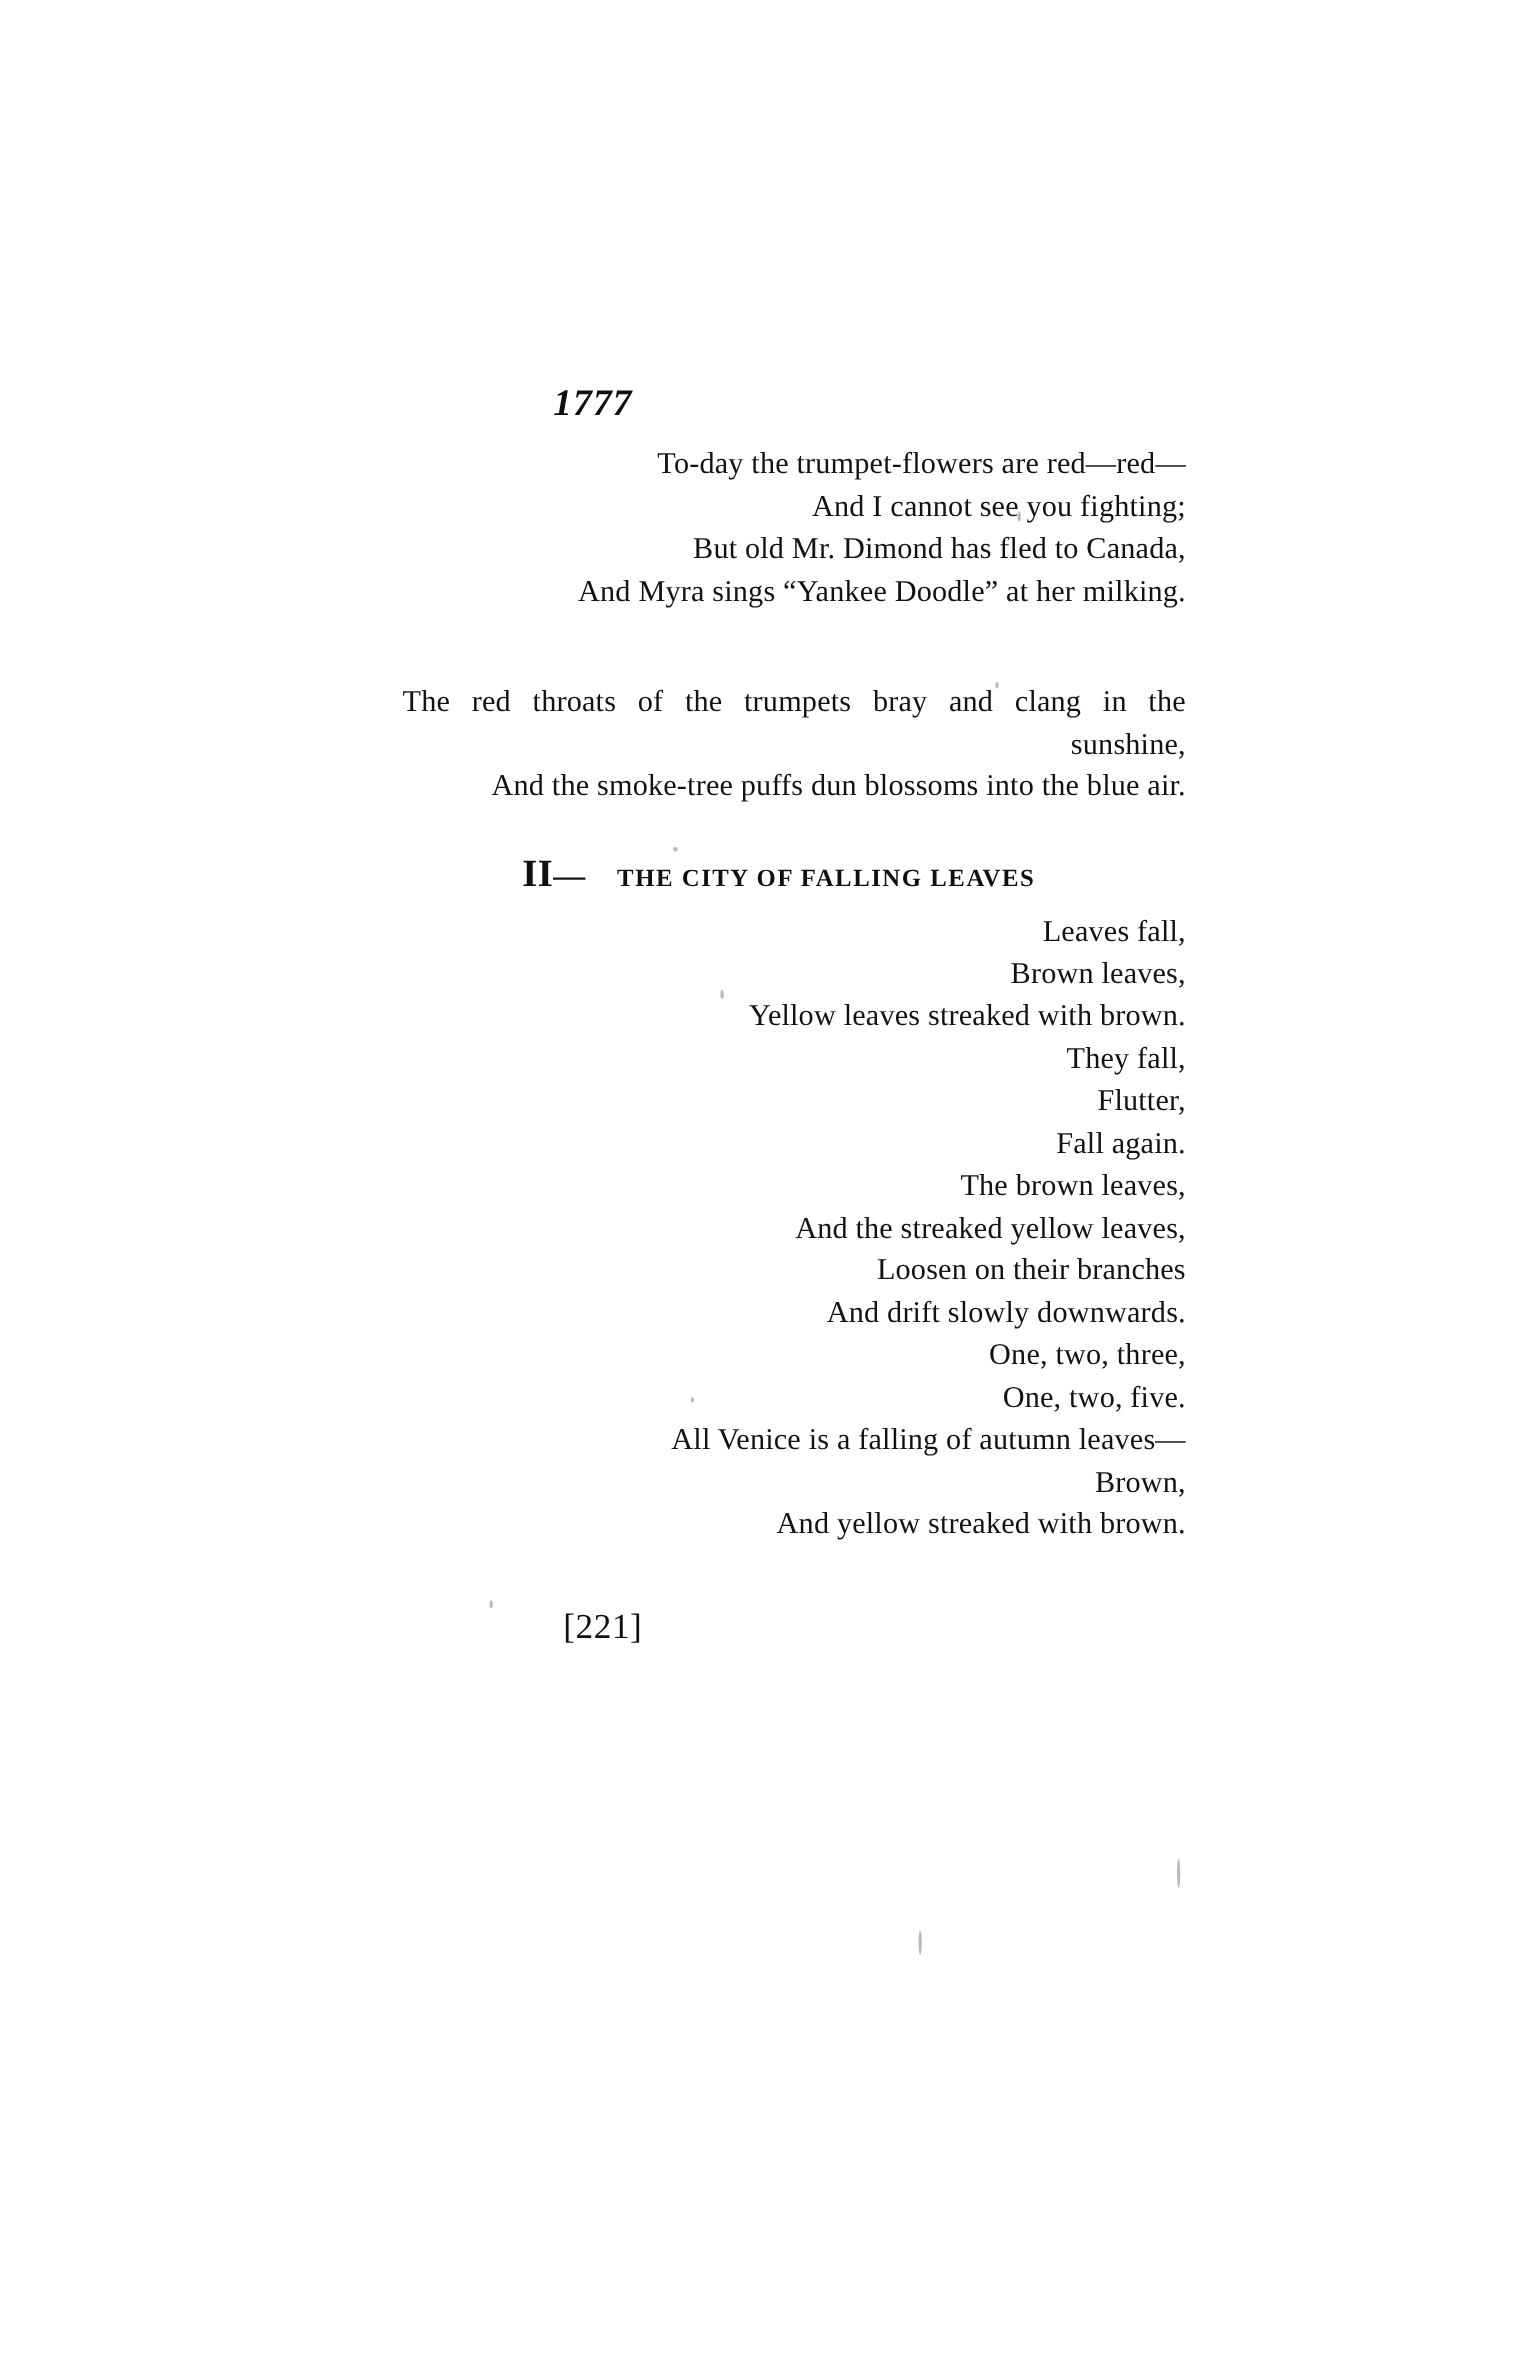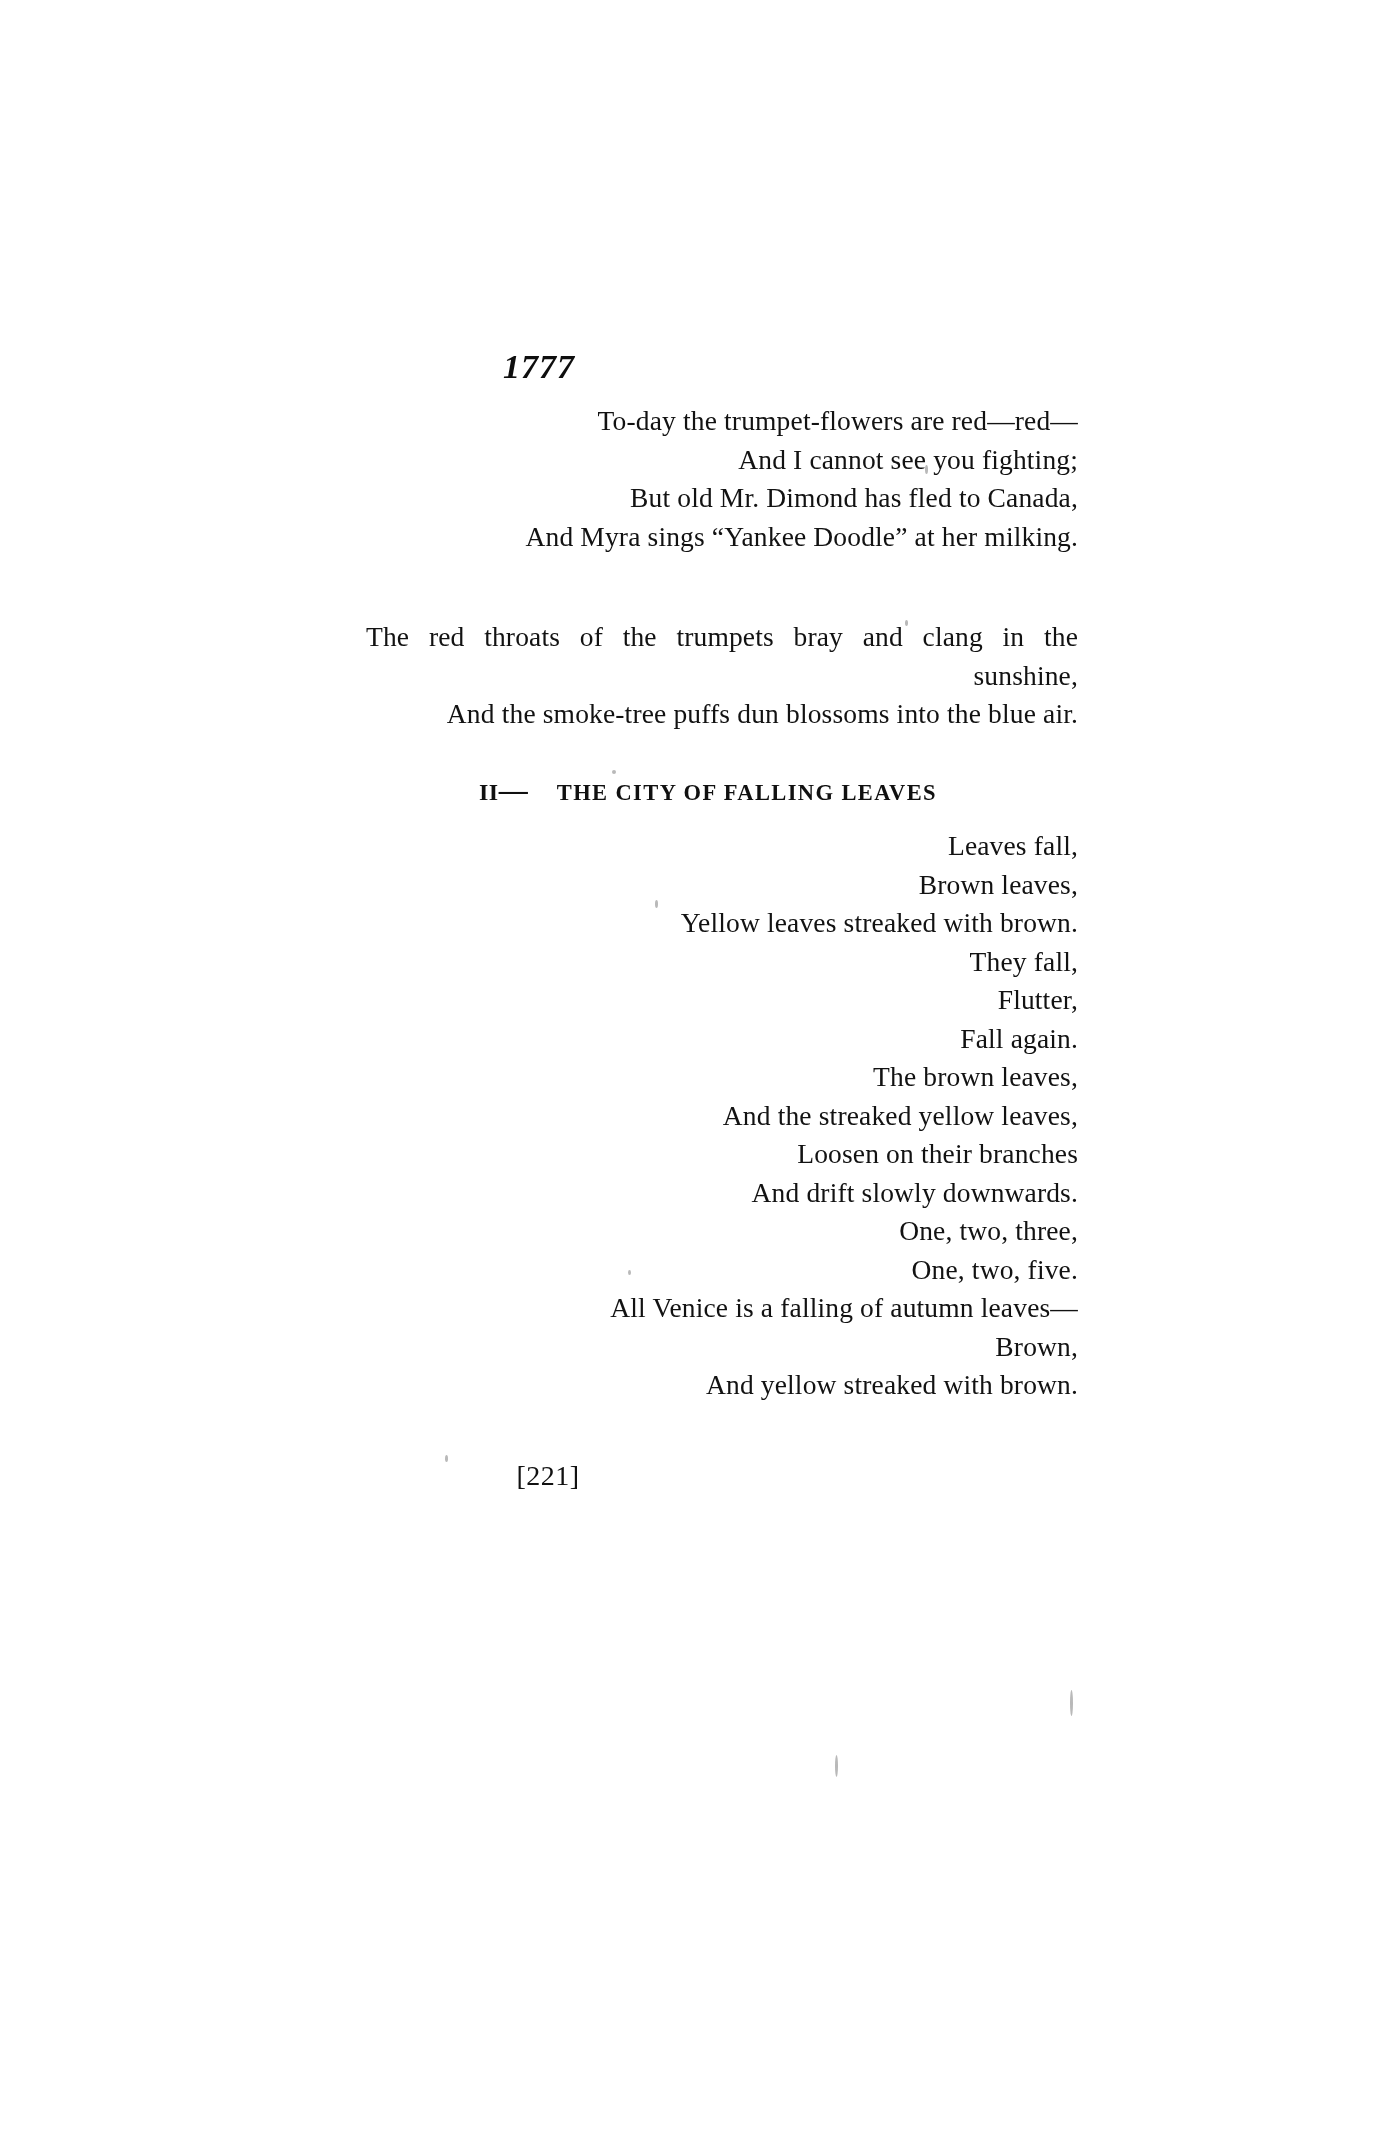--- a/index.html
+++ b/index.html
@@ -75,21 +75,21 @@
   
   .section-heading {
     position: absolute;
     top: 774px;
     left: 338px;
     width: 740px;
     text-align: center;
     white-space: nowrap;
   }
   .section-heading .numeral {
-    font-size: 24px;
+    font-size: 35px;
     font-weight: 700;
     letter-spacing: 0.5px;
     color: #101010;
   }
   .section-heading .dash {
     font-size: 29px;
     font-weight: 700;
     color: #101010;
   }
   .section-heading .caps {
@@ -103,21 +103,21 @@
     font-size: 22.5px;
   }
 
   
   .folio {
     position: absolute;
     top: 1460px;
     left: 338px;
     width: 420px;
     text-align: center;
-    font-size: 28px;
+    font-size: 32px;
     color: #111111;
     letter-spacing: 0.5px;
   }
 
   
   .speck {
     position: absolute;
     background: #b9b9b9;
     border-radius: 50%;
     pointer-events: none;

